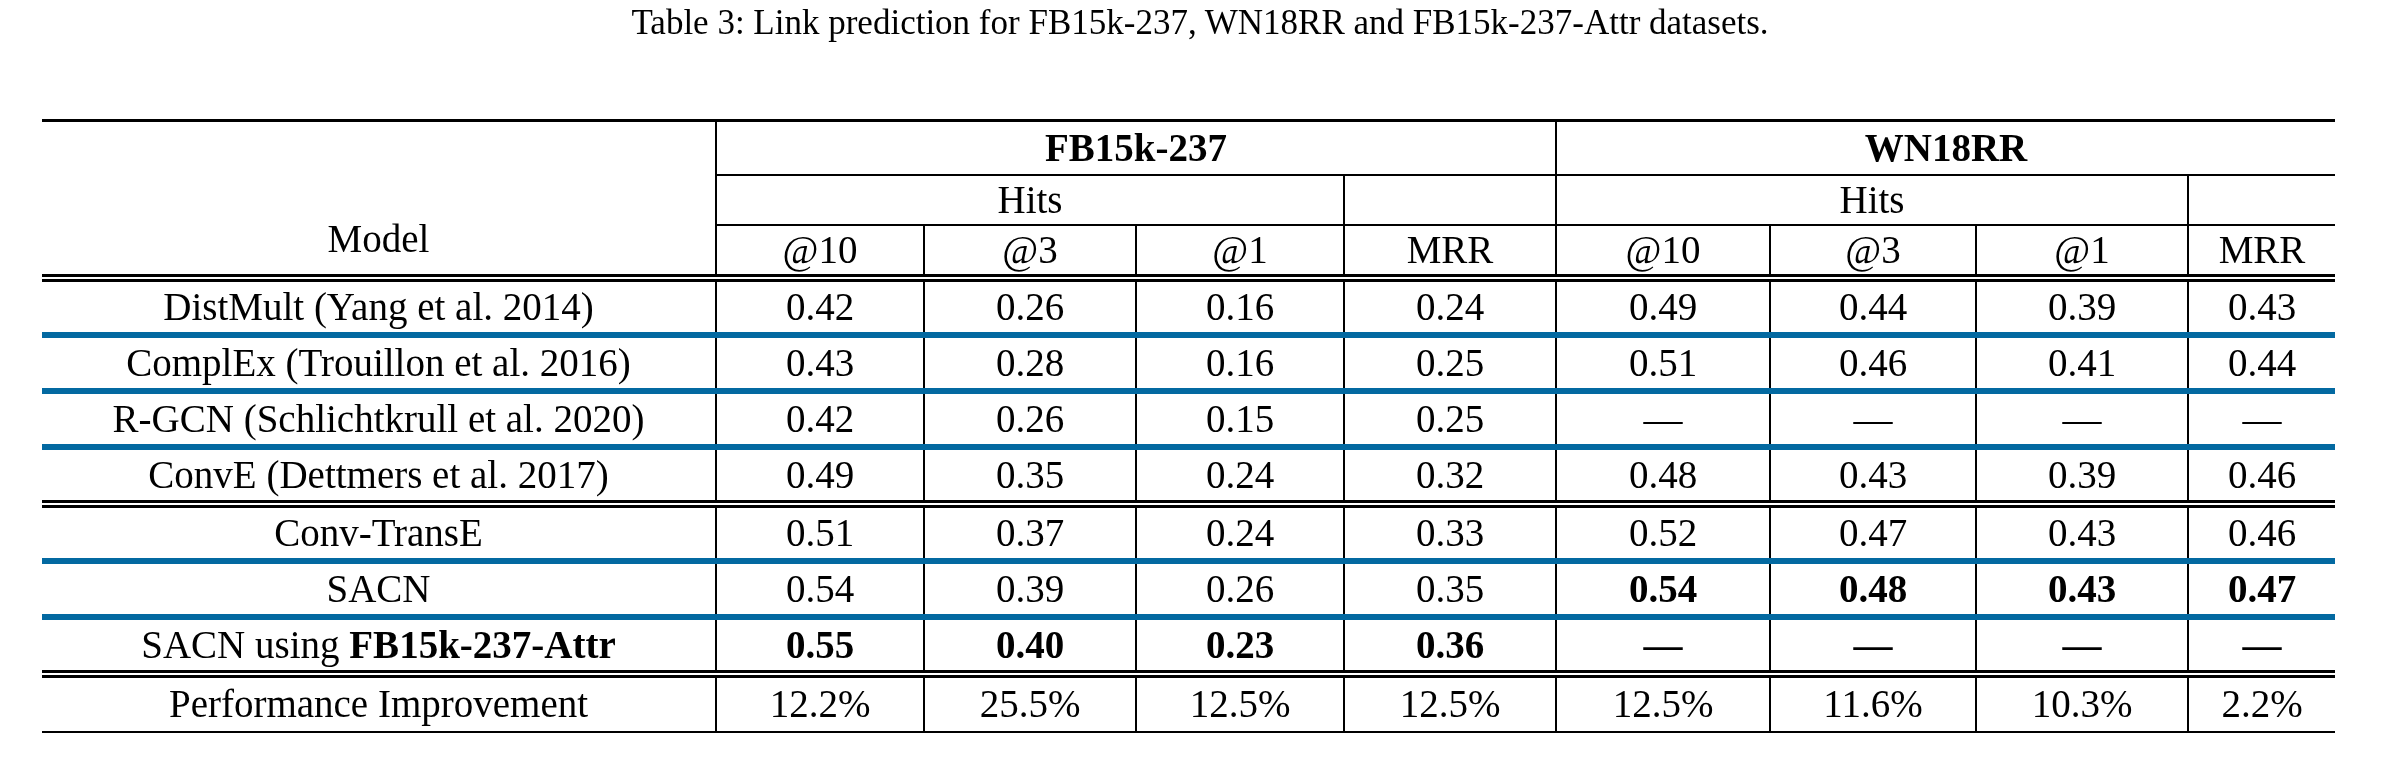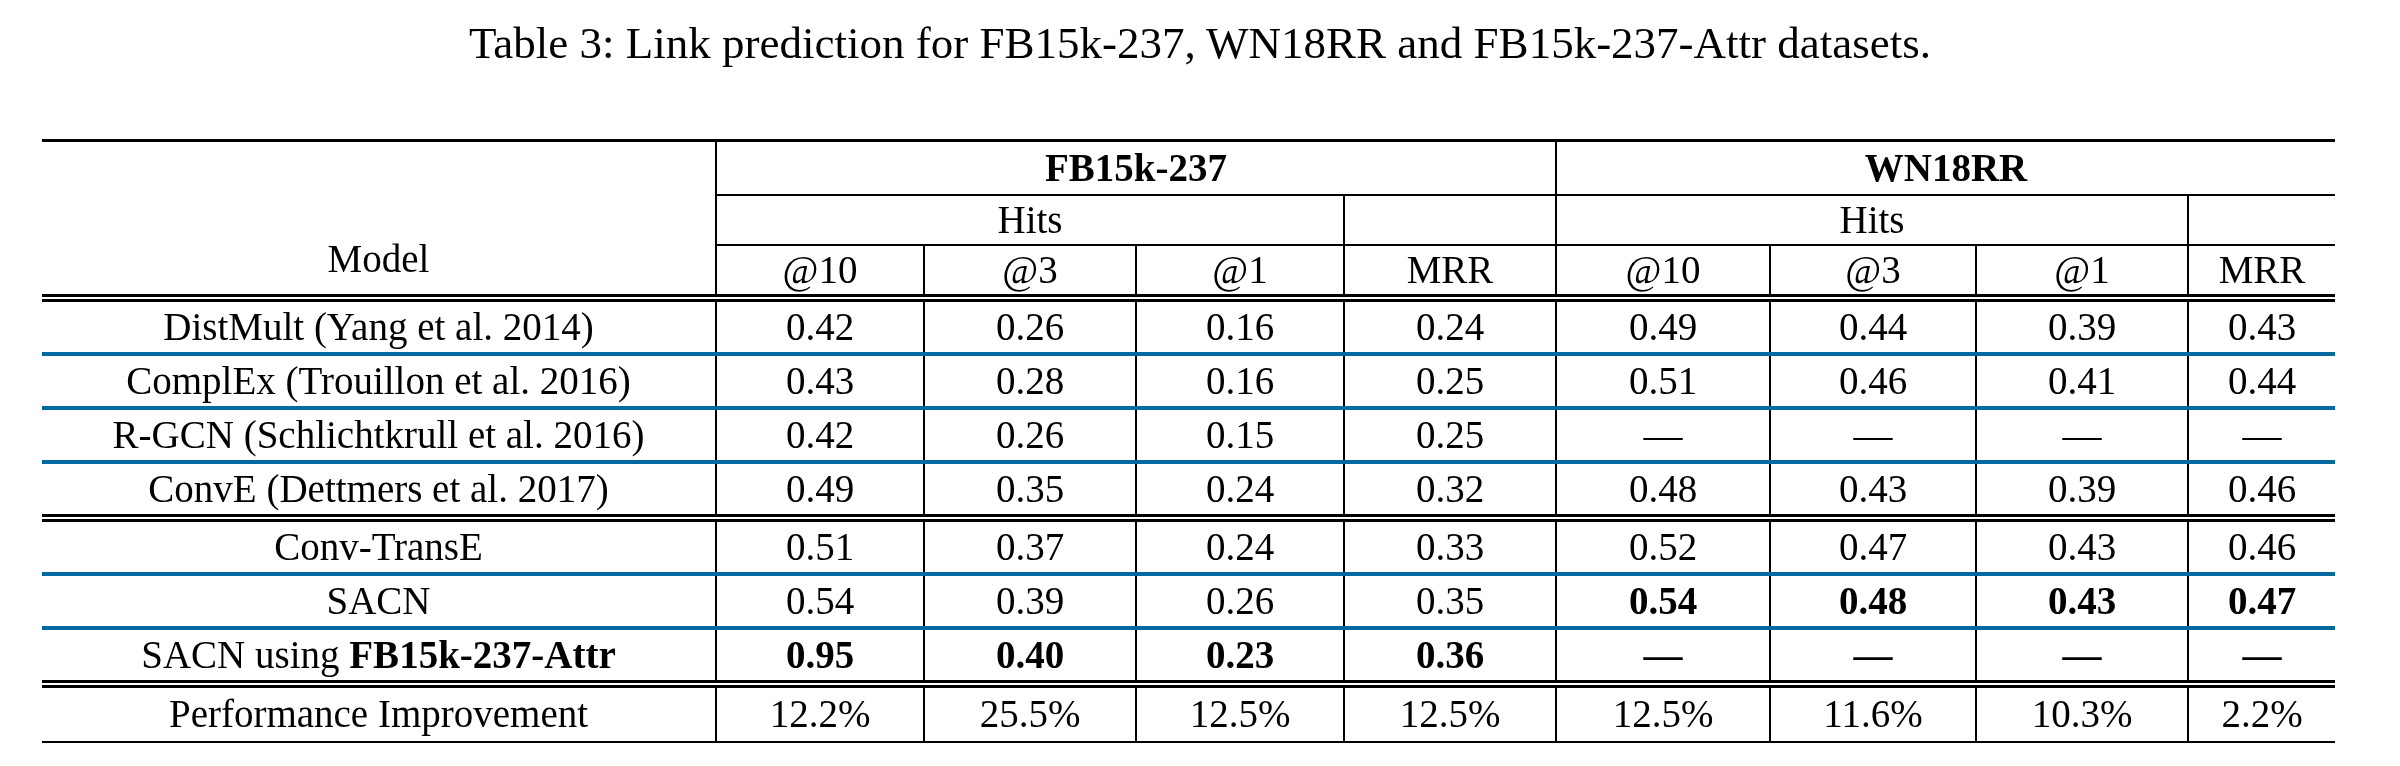--- a/index.html
+++ b/index.html
@@ -10,23 +10,23 @@
   .page {
     position: relative;
     width: 2400px;
     height: 766px;
     background: #ffffff;
     color: #000000;
     font-family: "Liberation Serif", "DejaVu Serif", serif;
     overflow: hidden;
   }
   .caption {
-    padding-top: 20px;
+    padding-top: 0;
     text-align: center;
-    font-size: 45px;
+    font-size: 35px;
     line-height: 46px;
   }
   table.results {
     border-collapse: collapse;
     table-layout: fixed;
     width: 2293px;
     margin: 73px 0 0 42px;
   }
   td {
     font-size: 39px;
@@ -35,21 +35,21 @@
     height: 50px;
     padding: 0;
     line-height: 1.2;
     white-space: nowrap;
     overflow: hidden;
   }
   
   td.vl { border-left: 2px solid #000; }
   
   tr.top-rule td { border-top: 3px solid #000; }
-  tr.r-single td { border-bottom: 4px solid #0369a1; }
+  tr.r-single td { border-bottom: 6px solid #0369a1; }
   tr.r-double td { border-bottom: 8px double #000; }
   tr.r-end td { border-bottom: 2px solid #000; }
   td.hdr-bottom { border-bottom: 8px double #000; }
   
   td.model-cell {
     vertical-align: bottom;
     padding-bottom: 11px;
   }
   td.group-hdr { font-weight: bold; height: 52px; }
   td.hits-hdr { height: 48px; margin-top: 28px; }
@@ -120,21 +120,21 @@
       <td class="vl">0.28</td>
       <td class="vl">0.16</td>
       <td class="vl">0.25</td>
       <td class="vl">0.51</td>
       <td class="vl">0.46</td>
       <td class="vl">0.41</td>
       <td class="vl">0.44</td>
     </tr>
 
     <tr class="r-single">
-      <td>R-GCN (Schlichtkrull et al. 2016)</td>
+      <td>R-GCN (Schlichtkrull et al. 2020)</td>
       <td class="vl">0.42</td>
       <td class="vl">0.26</td>
       <td class="vl">0.15</td>
       <td class="vl">0.25</td>
       <td class="vl">—</td>
       <td class="vl">—</td>
       <td class="vl">—</td>
       <td class="vl">—</td>
     </tr>
 
@@ -169,21 +169,21 @@
       <td class="vl">0.26</td>
       <td class="vl">0.35</td>
       <td class="vl b">0.54</td>
       <td class="vl b">0.48</td>
       <td class="vl b">0.43</td>
       <td class="vl b">0.47</td>
     </tr>
 
     <tr class="r-double">
       <td><span>SACN using </span><span class="b">FB15k-237-Attr</span></td>
-      <td class="vl b">0.95</td>
+      <td class="vl b">0.55</td>
       <td class="vl b">0.40</td>
       <td class="vl b">0.23</td>
       <td class="vl b">0.36</td>
       <td class="vl b">—</td>
       <td class="vl b">—</td>
       <td class="vl b">—</td>
       <td class="vl b">—</td>
     </tr>
 
     <tr class="perf r-end">

